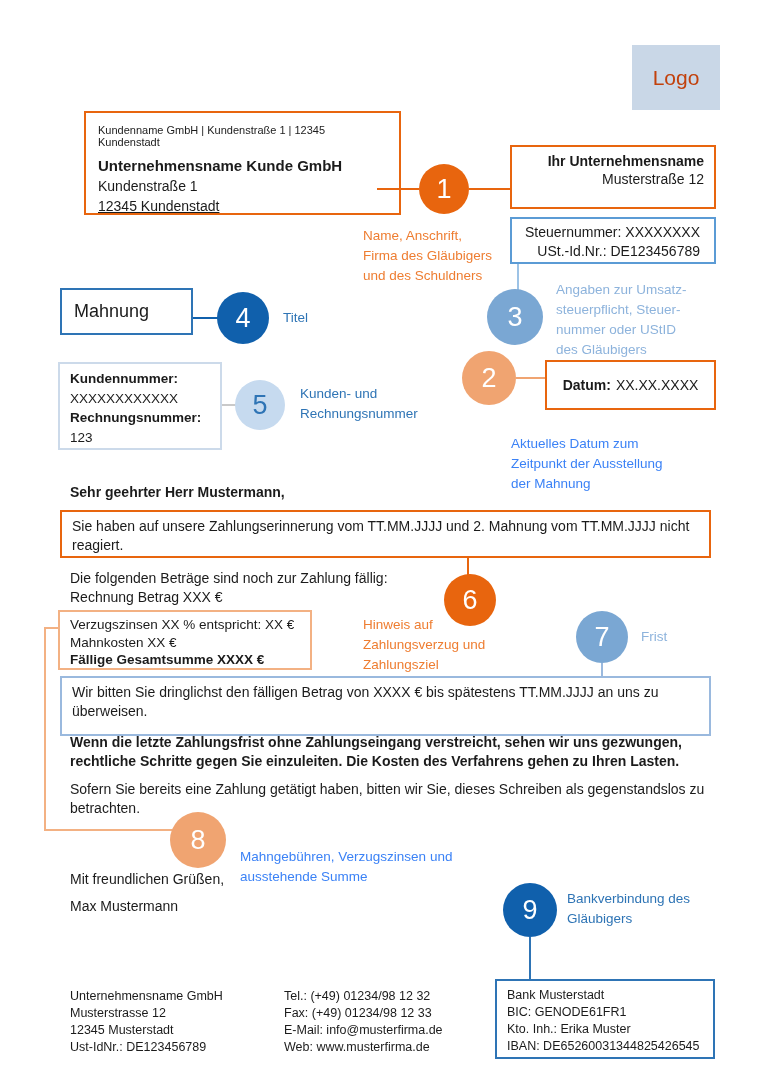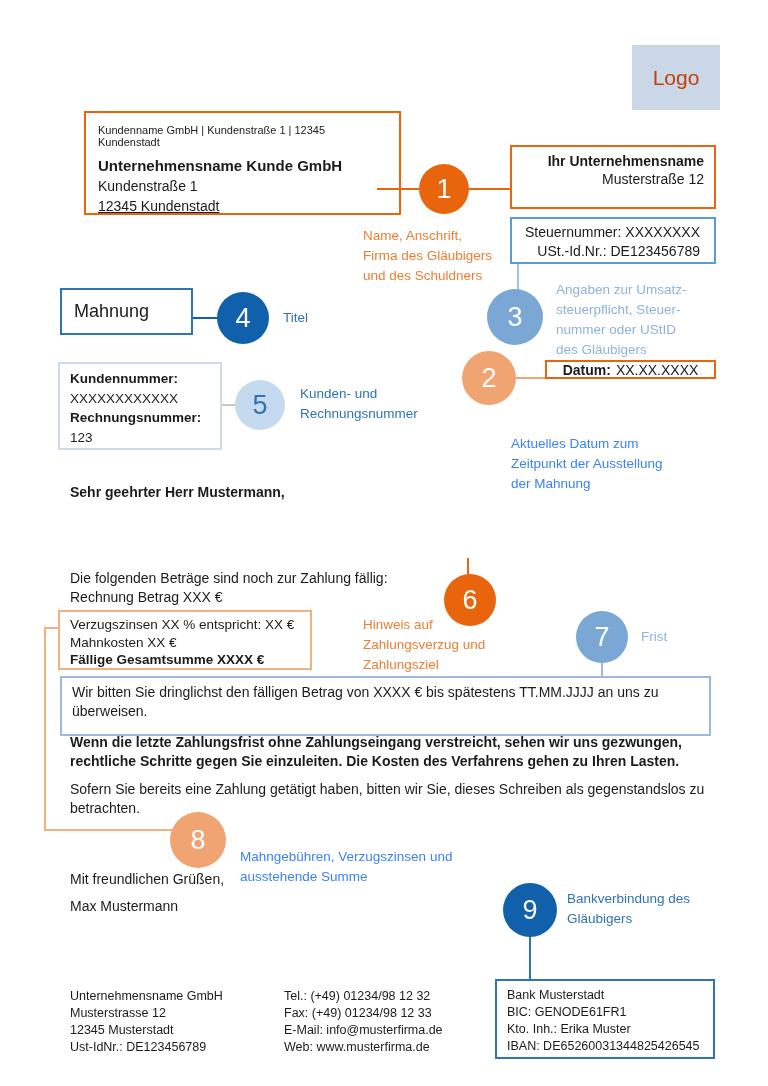--- a/index.html
+++ b/index.html
@@ -92,21 +92,21 @@
     <span>4</span>
   </div>
   <div class="caption t-mblue" style="left:283px; top:308px;">
     <div>Titel</div>
   </div>
 
   <div class="circle c-lorange" style="left:462px; top:351px; width:54px; height:54px;">
     <span>2</span>
   </div>
   <div class="hline" style="left:516px; top:377px; width:29px; background:#f0a471;"></div>
-  <div class="box b-orange" style="left:545px; top:360px; width:171px; height:19px; display:flex; align-items:center; justify-content:center; gap:5px;">
+  <div class="box b-orange" style="left:545px; top:360px; width:171px; height:50px; display:flex; align-items:center; justify-content:center; gap:5px;">
     <span class="bold" style="font-size:14px;">Datum:</span>
     <span style="font-size:14px;">XX.XX.XXXX</span>
   </div>
   <div class="caption t-porange" style="left:511px; top:406px;">
     <div>Aktuelles Datum zum</div>
     <div>Zeitpunkt der Ausstellung</div>
     <div>der Mahnung</div>
   </div>
 
   <div class="box b-lblue" style="left:58px; top:362px; width:164px; height:88px; padding:5px 10px;">
@@ -119,20 +119,21 @@
   <div class="circle c-pale" style="left:235px; top:380px; width:50px; height:50px;">
     <span>5</span>
   </div>
   <div class="caption t-mblue" style="left:300px; top:384px;">
     <div>Kunden- und</div>
     <div>Rechnungsnummer</div>
   </div>
 
   <div class="abs bold body-text" style="left:70px; top:483px;">Sehr geehrter Herr Mustermann,</div>
 
+  <div class="box b-orange body-text" style="left:60px; top:510px; width:651px; height:48px; padding:5px 10px;">Sie haben auf unsere Zahlungserinnerung vom TT.MM.JJJJ und 2. Mahnung vom TT.MM.JJJJ nicht reagiert.</div>
 
   <div class="abs body-text" style="left:70px; top:569px;">Die folgenden Beträge sind noch zur Zahlung fällig:</div>
   <div class="abs body-text" style="left:70px; top:588px;">Rechnung Betrag XXX €</div>
 
   <div class="vline" style="left:467px; top:558px; height:18px; background:#e8650e;"></div>
   <div class="circle c-orange" style="left:444px; top:574px; width:52px; height:52px;">
     <span>6</span>
   </div>
   <div class="caption t-orange" style="left:363px; top:615px;">
     <div>Hinweis auf</div>

